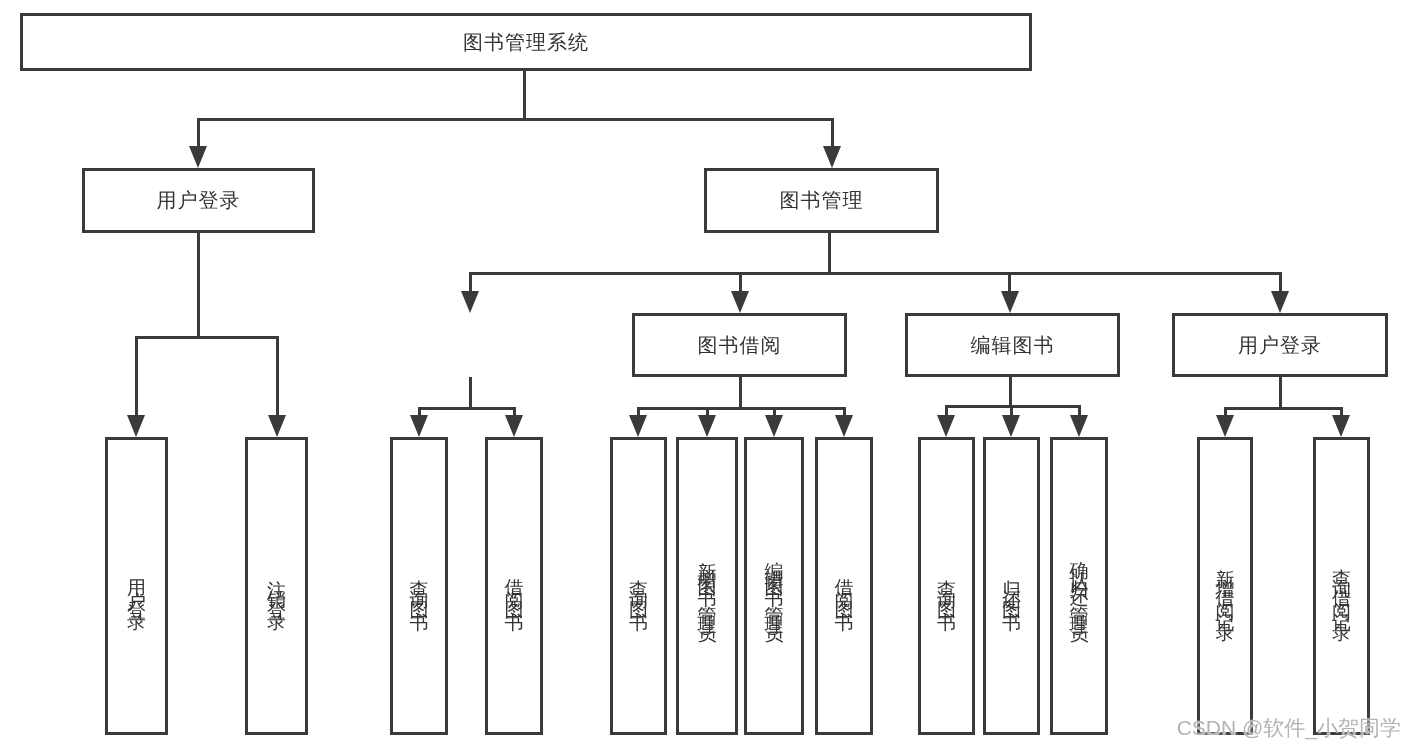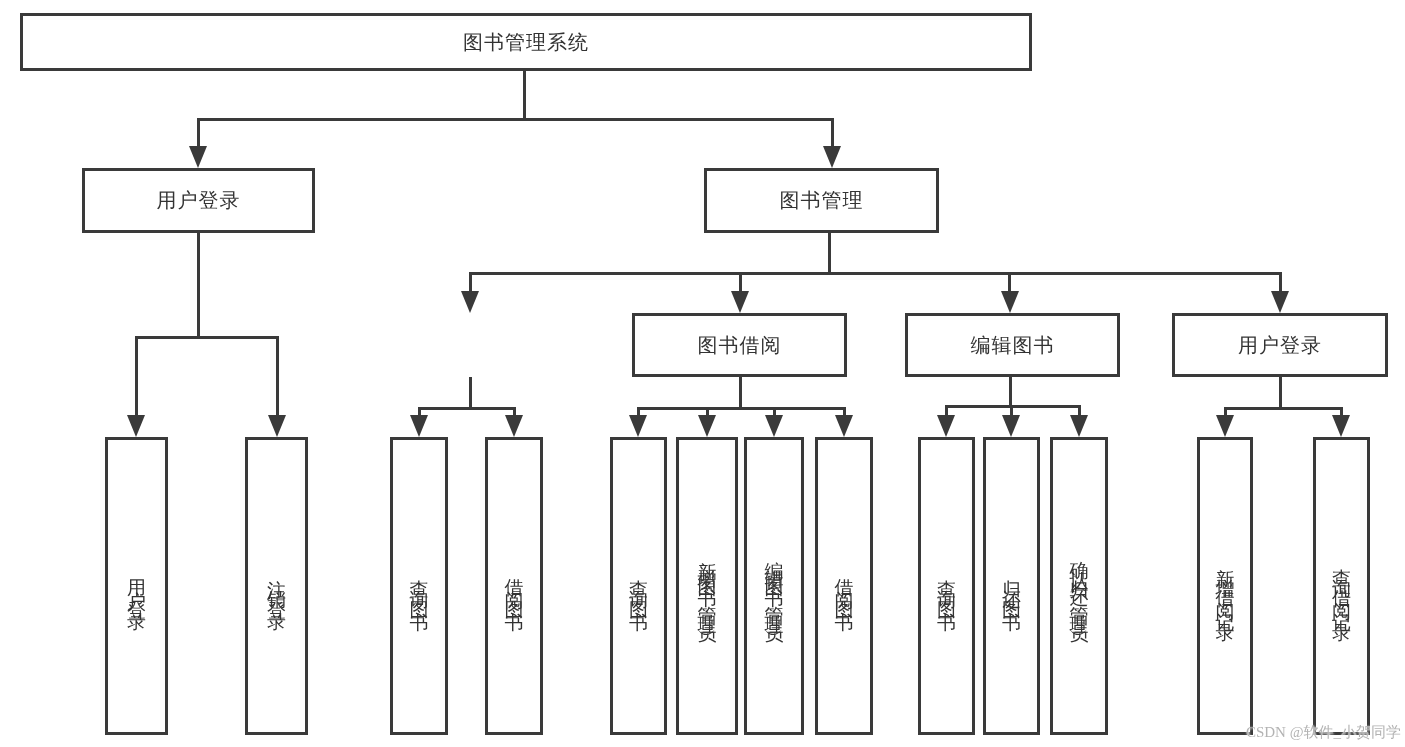--- a/index.html
+++ b/index.html
@@ -47,25 +47,24 @@
     position:absolute;
     width:0;height:0;
     border-left:9px solid transparent;
     border-right:9px solid transparent;
     border-top:22px solid var(--line);
   }
   .watermark{
     position:absolute;
     right:4px;
     bottom:5px;
-    font-size:15px;
+    font-size:21px;
     color:var(--watermark);
     text-shadow:0 0 2px rgba(255,255,255,.9), 1px 1px 2px rgba(255,255,255,.9);
     white-space:nowrap;
-    font-family:Liberation Serif, serif;
   }
 </style>
 </head>
 <body>
 
 <div class="stage">
 
   <div class="box" style="left:20px;top:13px;width:1012px;height:58px">
     <span class="hlabel">图书管理系统</span>
   </div>

